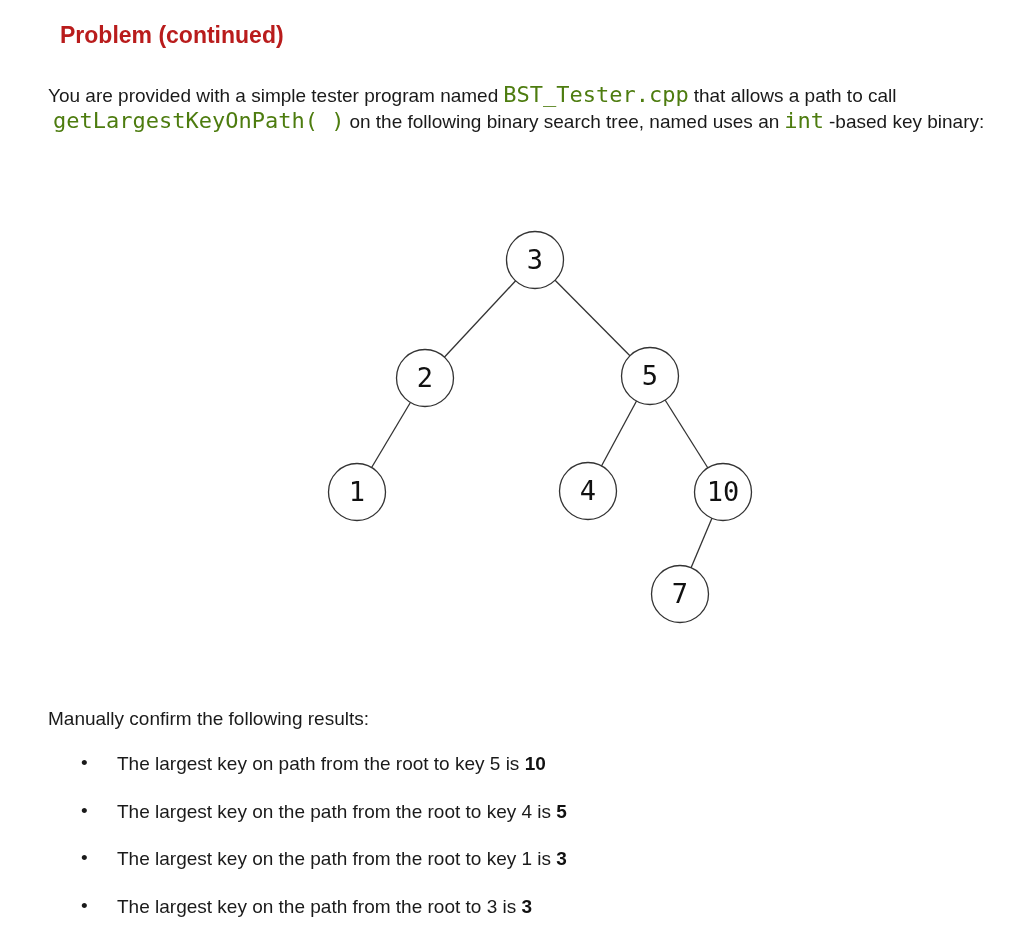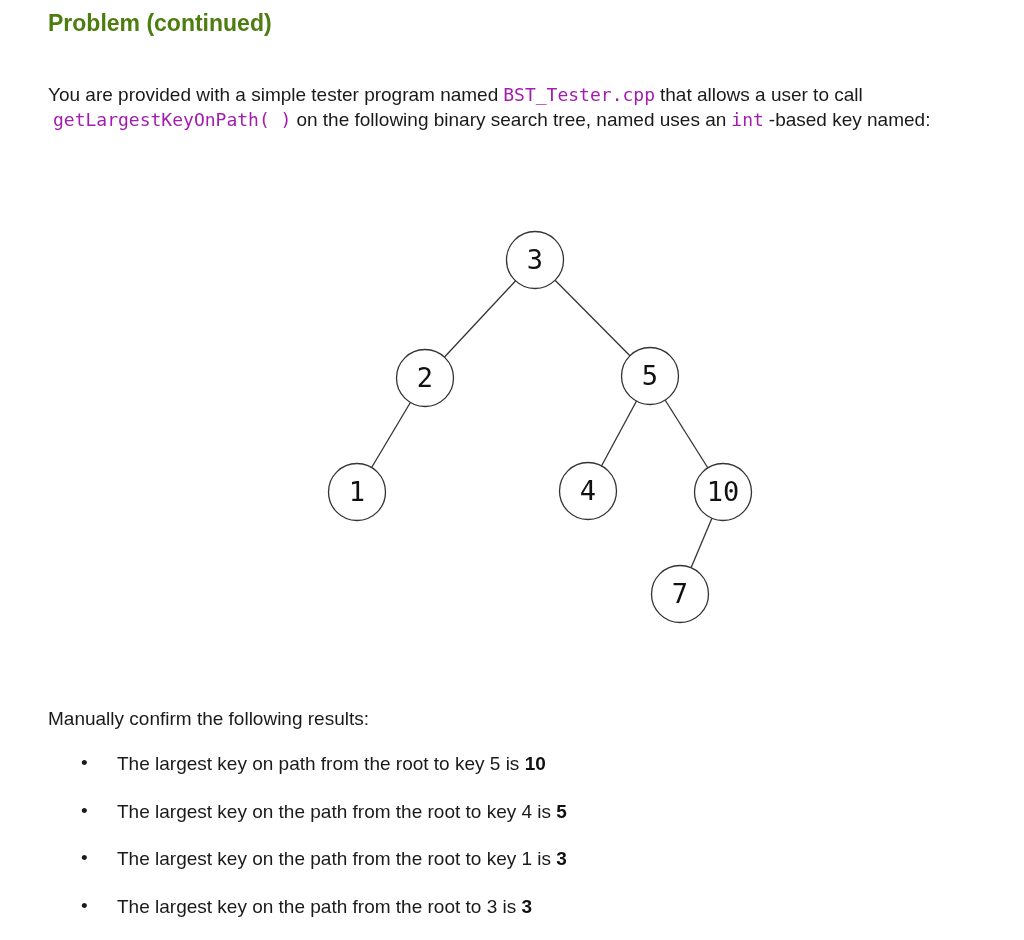--- a/index.html
+++ b/index.html
@@ -13,42 +13,42 @@
     height: 940px;
     font-family: "Liberation Sans", sans-serif;
     color: #1a1a1a;
     overflow: hidden;
   }
   .abs { position: absolute; }
 
   #page-title {
     left: 48px;
     top: 9px;
-    margin: 0;
+    margin: 12px;
     font-size: 23px;
     line-height: 28px;
     font-weight: bold;
-    color: #4d7c0f;
+    color: #b91c1c;
     white-space: nowrap;
   }
 
   #intro-paragraph {
     left: 48px;
     top: 82px;
     width: 965px;
     margin: 0;
     font-size: 19px;
     line-height: 25px;
     color: #1a1a1a;
   }
   #intro-paragraph .code {
     font-family: "DejaVu Sans Mono", monospace;
-    font-size: 18px;
+    font-size: 22px;
     margin: 4px 5px;
-    color: #a21caf;
+    color: #4d7c0f;
     white-space: pre;
   }
 
   #bst-diagram {
     left: 0;
     top: 0;
   }
   #bst-diagram text {
     font-family: "DejaVu Sans Mono", monospace;
     font-size: 27px;
@@ -124,21 +124,21 @@
       <text x="723" y="492" text-anchor="middle" dy="0.35em">10</text>
     </g>
     <g>
       <circle cx="680" cy="594" r="28.5" fill="#ffffff" stroke="#333333" stroke-width="1.3"></circle>
       <text x="680" y="594" text-anchor="middle" dy="0.35em">7</text>
     </g>
   </svg>
 
 <h1 id="page-title" class="abs">Problem (continued)</h1>
 
-<p id="intro-paragraph" class="abs"><span>You are provided with a simple tester program named</span><span class="code">BST_Tester.cpp</span><span>that allows a user to call</span><br><span class="code">getLargestKeyOnPath( )</span><span>on the following binary search tree, named uses an</span><span class="code">int</span><span>-based key named:</span></p>
+<p id="intro-paragraph" class="abs"><span>You are provided with a simple tester program named</span><span class="code">BST_Tester.cpp</span><span>that allows a path to call</span><br><span class="code">getLargestKeyOnPath( )</span><span>on the following binary search tree, named uses an</span><span class="code">int</span><span>-based key binary:</span></p>
 
 <p id="confirm-intro" class="abs">Manually confirm the following results:</p>
 
 <ul id="results-list" class="abs">
     <li><span class="bullet-marker">•</span><span>The largest key on path from the root to key 5 is </span><b>10</b></li>
     <li><span class="bullet-marker">•</span><span>The largest key on the path from the root to key 4 is </span><b>5</b></li>
     <li><span class="bullet-marker">•</span><span>The largest key on the path from the root to key 1 is </span><b>3</b></li>
     <li><span class="bullet-marker">•</span><span>The largest key on the path from the root to 3 is </span><b>3</b></li>
   </ul>
 

